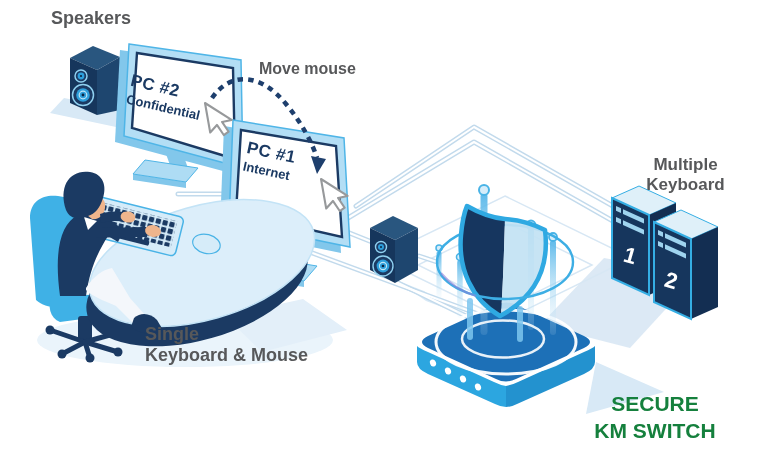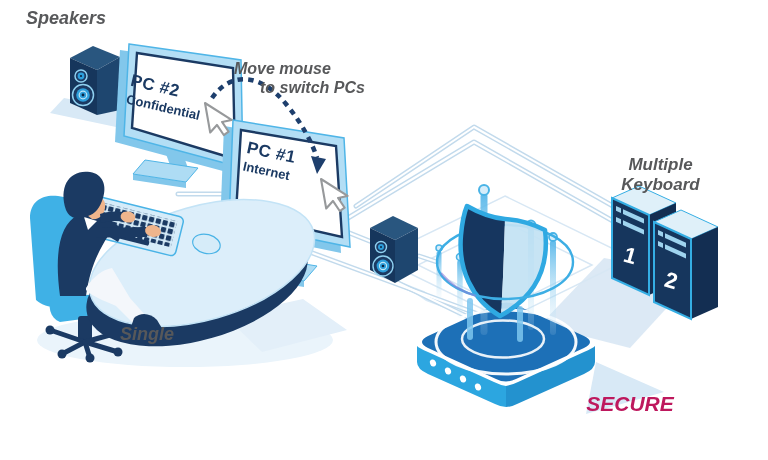--- a/index.html
+++ b/index.html
@@ -1,26 +1,26 @@
 <!DOCTYPE html>
 <html><head>
 <meta charset="utf-8">
 <style>
   html,body{margin:0;padding:0;background:#fff;}
   #canvas{position:relative;width:768px;height:460px;background:#ffffff;overflow:hidden;
           font-family:"Liberation Sans", sans-serif;}
   #art{position:absolute;inset:0;}
-  .lbl{position:absolute;color:#57585A;font-style:italic;font-weight:700;line-height:1.18;}
+  .lbl{position:absolute;color:#57585A;font-weight:700;line-height:1.18;margin-left:25px;}
   .lbl .ln{display:block;}
   #speakers-label{left:26px;top:8px;font-size:18px;}
   #move-mouse-label{left:234px;top:60px;font-size:16px;text-align:left;width:150px;}
   #move-mouse-label .ln2{margin-left:26px;}
   #single-kbm-label{left:120px;top:324px;width:210px;text-align:left;font-size:18px;}
   #multiple-sources-label{left:603px;top:155px;width:115px;text-align:center;font-size:17px;}
-  #secure-km-label{left:550px;top:390px;width:160px;text-align:center;color:#be185d;
+  #secure-km-label{left:550px;top:390px;width:160px;text-align:center;color:#15803d;
                    font-size:21px;font-weight:800;line-height:1.3;}
   .screen-text{position:absolute;color:#1B3A63;font-weight:700;transform-origin:left top;}
   #pc2-text{left:133px;top:71px;transform:rotate(13deg);}
   #pc1-text{left:249px;top:138px;transform:rotate(12deg);}
   .screen-text .name{font-size:17px;letter-spacing:.5px;display:block;}
   .screen-text .cap{font-size:13px;font-weight:600;display:block;margin-top:1px;}
   .srv-num{position:absolute;color:#fff;font-weight:700;font-size:22px;transform-origin:center;}
   #srv1-num{left:620px;top:243px;width:20px;text-align:center;transform:rotate(16deg);}
   #srv2-num{left:661px;top:268px;width:20px;text-align:center;transform:rotate(16deg);}
 </style>
@@ -235,34 +235,35 @@
   <g>
     <path d="M 212,98 C 230,72 260,72 286,104 C 301,122 312,142 317,158" fill="none" stroke="#1E3F6D" stroke-width="4.5" stroke-dasharray="5.5 5.2"></path>
     <polygon points="311,156 326,159 317,174" fill="#1E3F6D"></polygon>
   </g>
 </svg>
 
 <div class="lbl" id="speakers-label">Speakers</div>
 
 <div class="lbl" id="move-mouse-label">
   <span class="ln ln1">Move mouse</span>
-  <span class="ln ln2">to switch PCs</span>
 </div>
 
 <div class="lbl" id="single-kbm-label">
   <span class="ln">Single</span>
+  <span class="ln">Keyboard &amp; Mouse</span>
 </div>
 
 <div class="lbl" id="multiple-sources-label">
   <span class="ln">Multiple</span>
   <span class="ln">Keyboard</span>
 </div>
 
 <div class="lbl" id="secure-km-label">
   <span class="ln">SECURE</span>
+  <span class="ln">KM SWITCH</span>
 </div>
 
 <div class="screen-text" id="pc2-text">
   <span class="name">PC #2</span>
   <span class="cap">Confidential</span>
 </div>
 
 <div class="screen-text" id="pc1-text">
   <span class="name">PC #1</span>
   <span class="cap">Internet</span>

